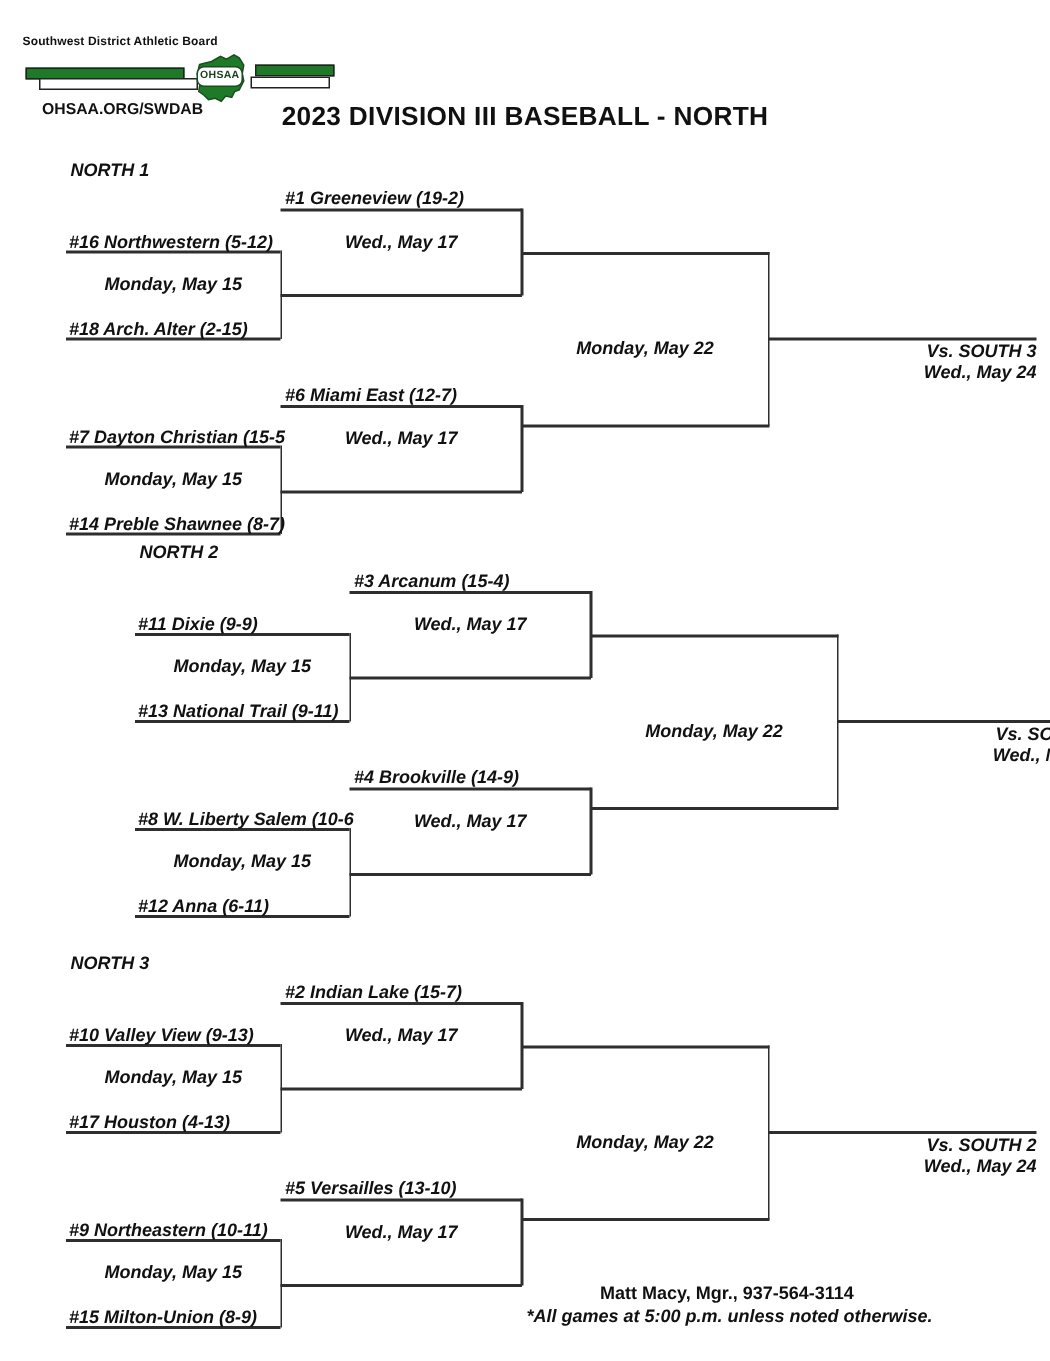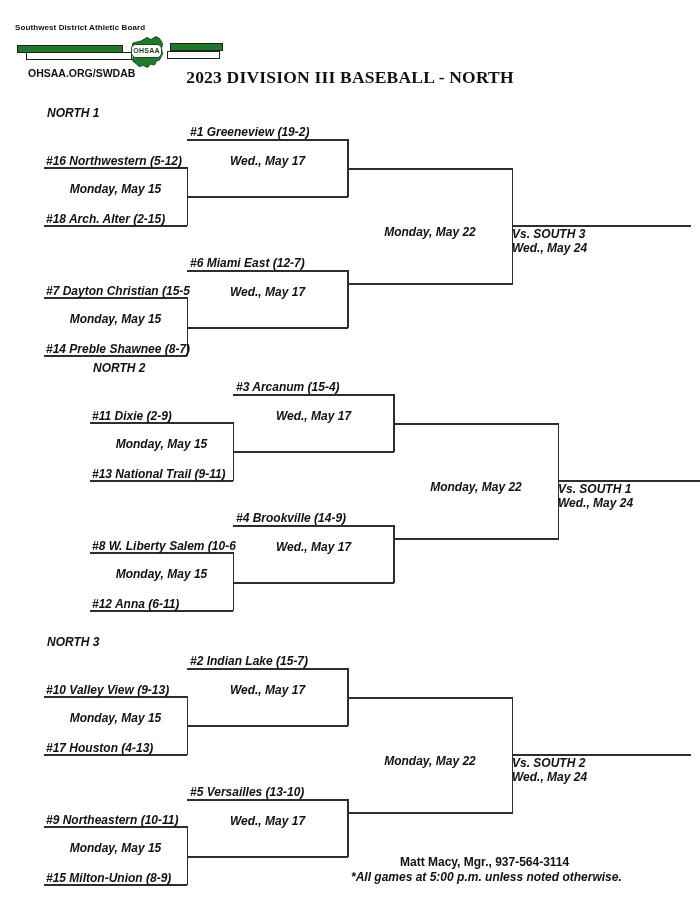--- a/index.html
+++ b/index.html
@@ -21,21 +21,21 @@
   .bwr { left:167px; top:51px; width:53px; }
   .ohio { position:absolute; left:128px; top:34px; width:38px; height:36px; }
   .ohsaa-box {
     position:absolute; left:131px; top:44px; width:31px; height:14px;
     background:#fff; border:1.5px solid #1a4d20; border-radius:5px;
     font-size:7px; font-weight:bold; text-align:center; line-height:11px; color:#1a3d1a;
     letter-spacing:.2px;
   }
   .title {
     position:absolute; left:0; top:67px; width:700px; text-align:center;
-    font-size:17.5px; font-weight:bold; letter-spacing:.2px;font-family:Liberation Serif, serif;
+    font-size:17.5px; font-weight:bold; letter-spacing:.2px;
   }
 
   
   .sec { position:absolute; left:0; top:0; width:700px; height:380px;font-style:italic; }
   .s2  { top:255px;margin-left:46px; }
   .s3  { top:529px; }
 
   .hline { position:absolute; height:1.6px; background:#2e2e2e; }
   .vline { position:absolute; width:1.6px;  background:#2e2e2e; }
 
@@ -63,21 +63,21 @@
   .t-teamA1  { left:46px;  top:154px; }
   .t-gameA   { left:187px; top:154px; width:161px; text-align:center; }
   .t-playinA { left:44px;  top:182px; width:143px; text-align:center; }
   .t-teamA2  { left:46px;  top:212px; }
   .t-seedB   { left:190px; top:256px; }
   .t-teamB1  { left:46px;  top:284px; }
   .t-gameB   { left:187px; top:285px; width:161px; text-align:center; }
   .t-playinB { left:44px;  top:312px; width:143px; text-align:center; }
   .t-teamB2  { left:46px;  top:342px; }
   .t-final   { left:348px; top:225px; width:164px; text-align:center; }
-  .t-advance { left:512px; top:228px; width:179px; text-align:left; line-height:13.5px; }
+  .t-advance { left:512px; top:228px; width:179px; text-align:right; line-height:13.5px; }
 
   
   .footer1 { position:absolute; left:352px; top:855px; font-size:12px; font-weight:bold;padding-left:48px; }
   .footer2 { position:absolute; left:351px; top:870px; font-size:12px; font-weight:bold; font-style:italic; }
 </style>
 </head>
 <body>
 
 <div id="page">
 
@@ -154,21 +154,21 @@
     <div class="hline l-teamB2"></div>
     <div class="vline v-playinB"></div>
     <div class="vline v-gameB"></div>
     <div class="hline l-exitB"></div>
 
     <div class="vline v-final"></div>
     <div class="hline l-final"></div>
 
     <div class="t t-seedA">#3 Arcanum (15-4)</div>
     <div class="t t-gameA">Wed., May 17</div>
-    <div class="t t-teamA1">#11 Dixie (2-9)</div>
+    <div class="t t-teamA1">#11 Dixie (9-9)</div>
     <div class="t t-playinA">Monday, May 15</div>
     <div class="t t-teamA2">#13 National Trail (9-11)</div>
 
     <div class="t t-seedB">#4 Brookville (14-9)</div>
     <div class="t t-gameB">Wed., May 17</div>
     <div class="t t-teamB1">#8 W. Liberty Salem (10-6</div>
     <div class="t t-playinB">Monday, May 15</div>
     <div class="t t-teamB2">#12 Anna (6-11)</div>
 
     <div class="t t-final">Monday, May 22</div>

